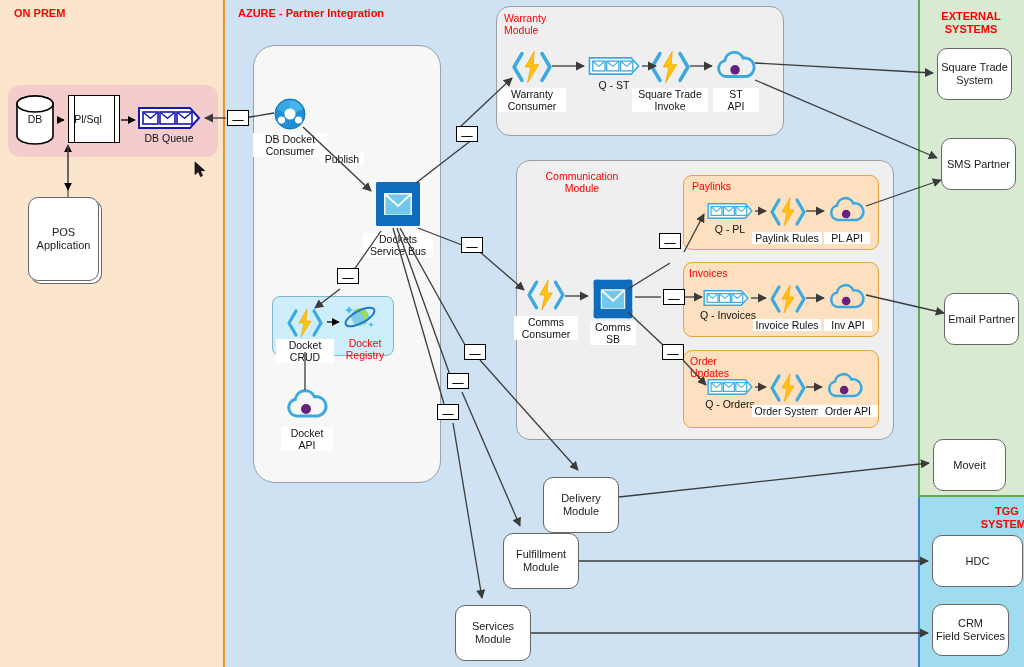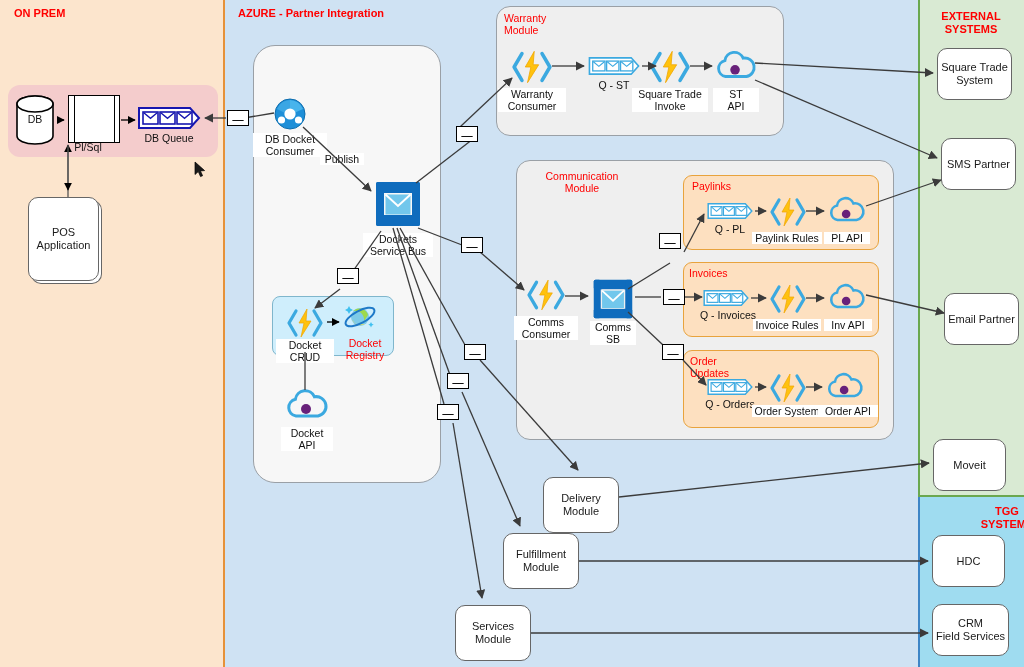--- a/index.html
+++ b/index.html
@@ -52,21 +52,21 @@
     <svg width="42" height="52" viewBox="0 0 42 52">
       <path d="M3 10 A18 8 0 0 1 39 10 L39 42 A18 8 0 0 1 3 42 Z" fill="#fff" stroke="#000" stroke-width="1.6"></path>
       <ellipse cx="21" cy="10" rx="18" ry="8" fill="#fff" stroke="#000" stroke-width="1.6"></ellipse>
     </svg>
   </div>
   <div class="nodelabel nb" style="left:14px;top:113px;width:42px;">DB</div>
 
   <div style="position:absolute;left:68px;top:95px;width:52px;height:48px;background:#fff;border:1.6px solid #000;box-sizing:border-box;"></div>
   <div style="position:absolute;left:74px;top:95px;width:0;height:48px;border-left:1.6px solid #000;"></div>
   <div style="position:absolute;left:114px;top:95px;width:0;height:48px;border-left:1.6px solid #000;"></div>
-  <div class="nodelabel nb" style="left:68px;top:113px;width:40px;margin-top:28px;">Pl/Sql</div>
+  <div class="nodelabel nb" style="left:68px;top:113px;width:40px;">Pl/Sql</div>
 
   <div class="icon" style="left:138px;top:107px;">
     <svg width="62" height="22" viewBox="0 0 62 22">
       <path d="M1 1 L52 1 L61 11 L52 21 L1 21 Z" fill="#fff" stroke="#1616b0" stroke-width="2"></path>
       <g fill="#fff" stroke="#1616b0" stroke-width="1.6">
         <rect x="5" y="5" width="15" height="12"></rect>
         <rect x="22" y="5" width="15" height="12"></rect>
         <rect x="39" y="5" width="15" height="12"></rect>
       </g>
       <g fill="none" stroke="#1616b0" stroke-width="1.4">
@@ -385,21 +385,21 @@
   <div class="rrect" style="left:941px;top:138px;width:75px;height:52px;">
     <div>SMS Partner</div>
   </div>
   <div class="rrect" style="left:944px;top:293px;width:75px;height:52px;">
     <div>Email Partner</div>
   </div>
   <div class="rrect" style="left:933px;top:439px;width:73px;height:52px;">
     <div>Moveit</div>
   </div>
 
-  <div class="rrect" style="left:932px;top:535px;width:73px;height:52px;">
+  <div class="rrect" style="left:932px;top:535px;width:91px;height:52px;">
     <div>HDC</div>
   </div>
   <div class="rrect" style="left:932px;top:604px;width:77px;height:52px;">
     <div>
       <div>CRM</div>
       <div>Field Services</div>
     </div>
   </div>
 
   <svg id="wires">

